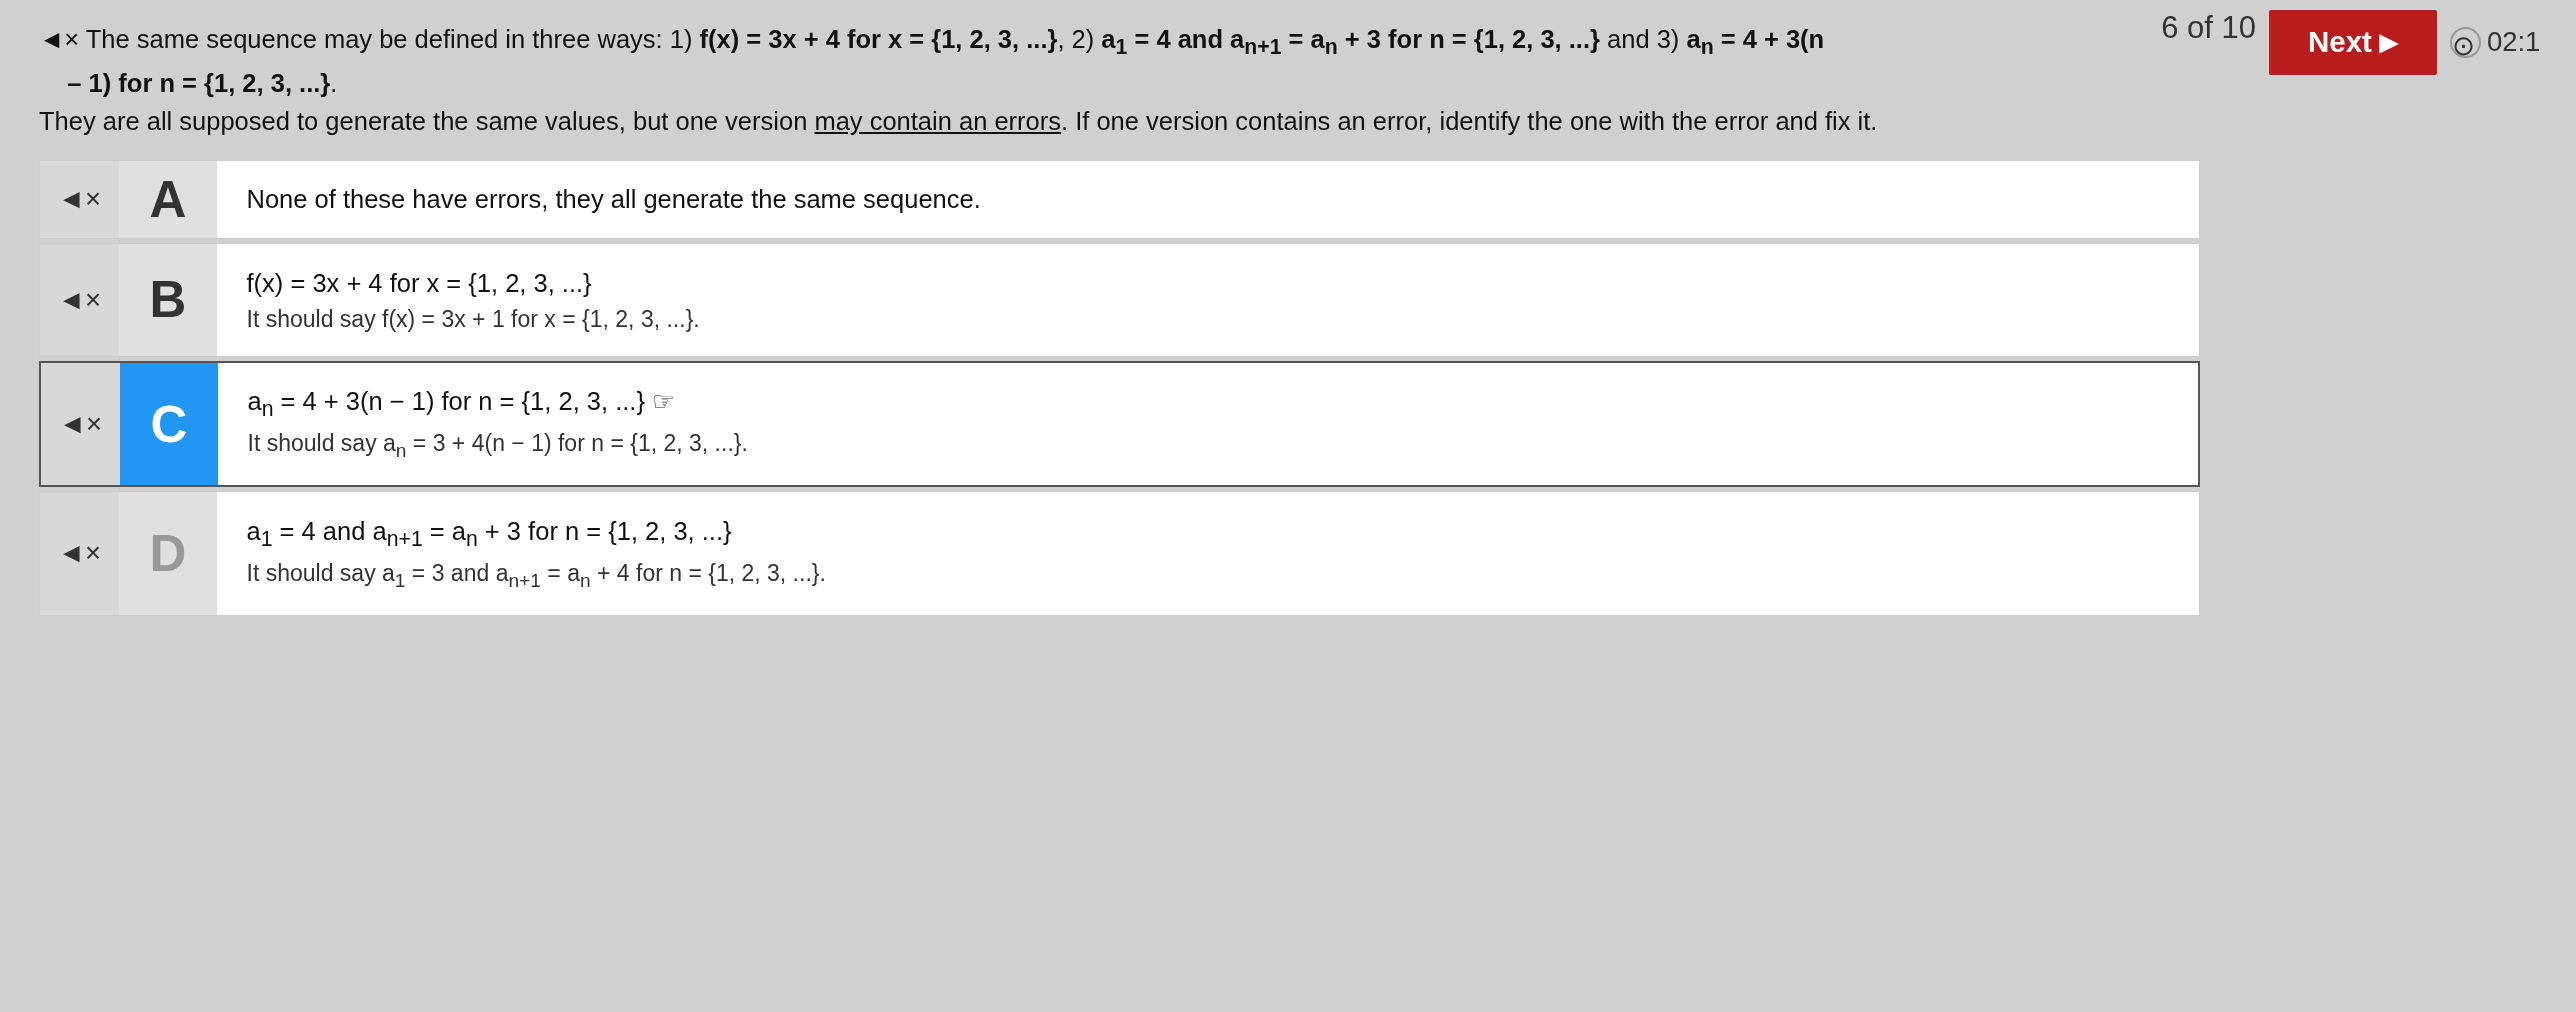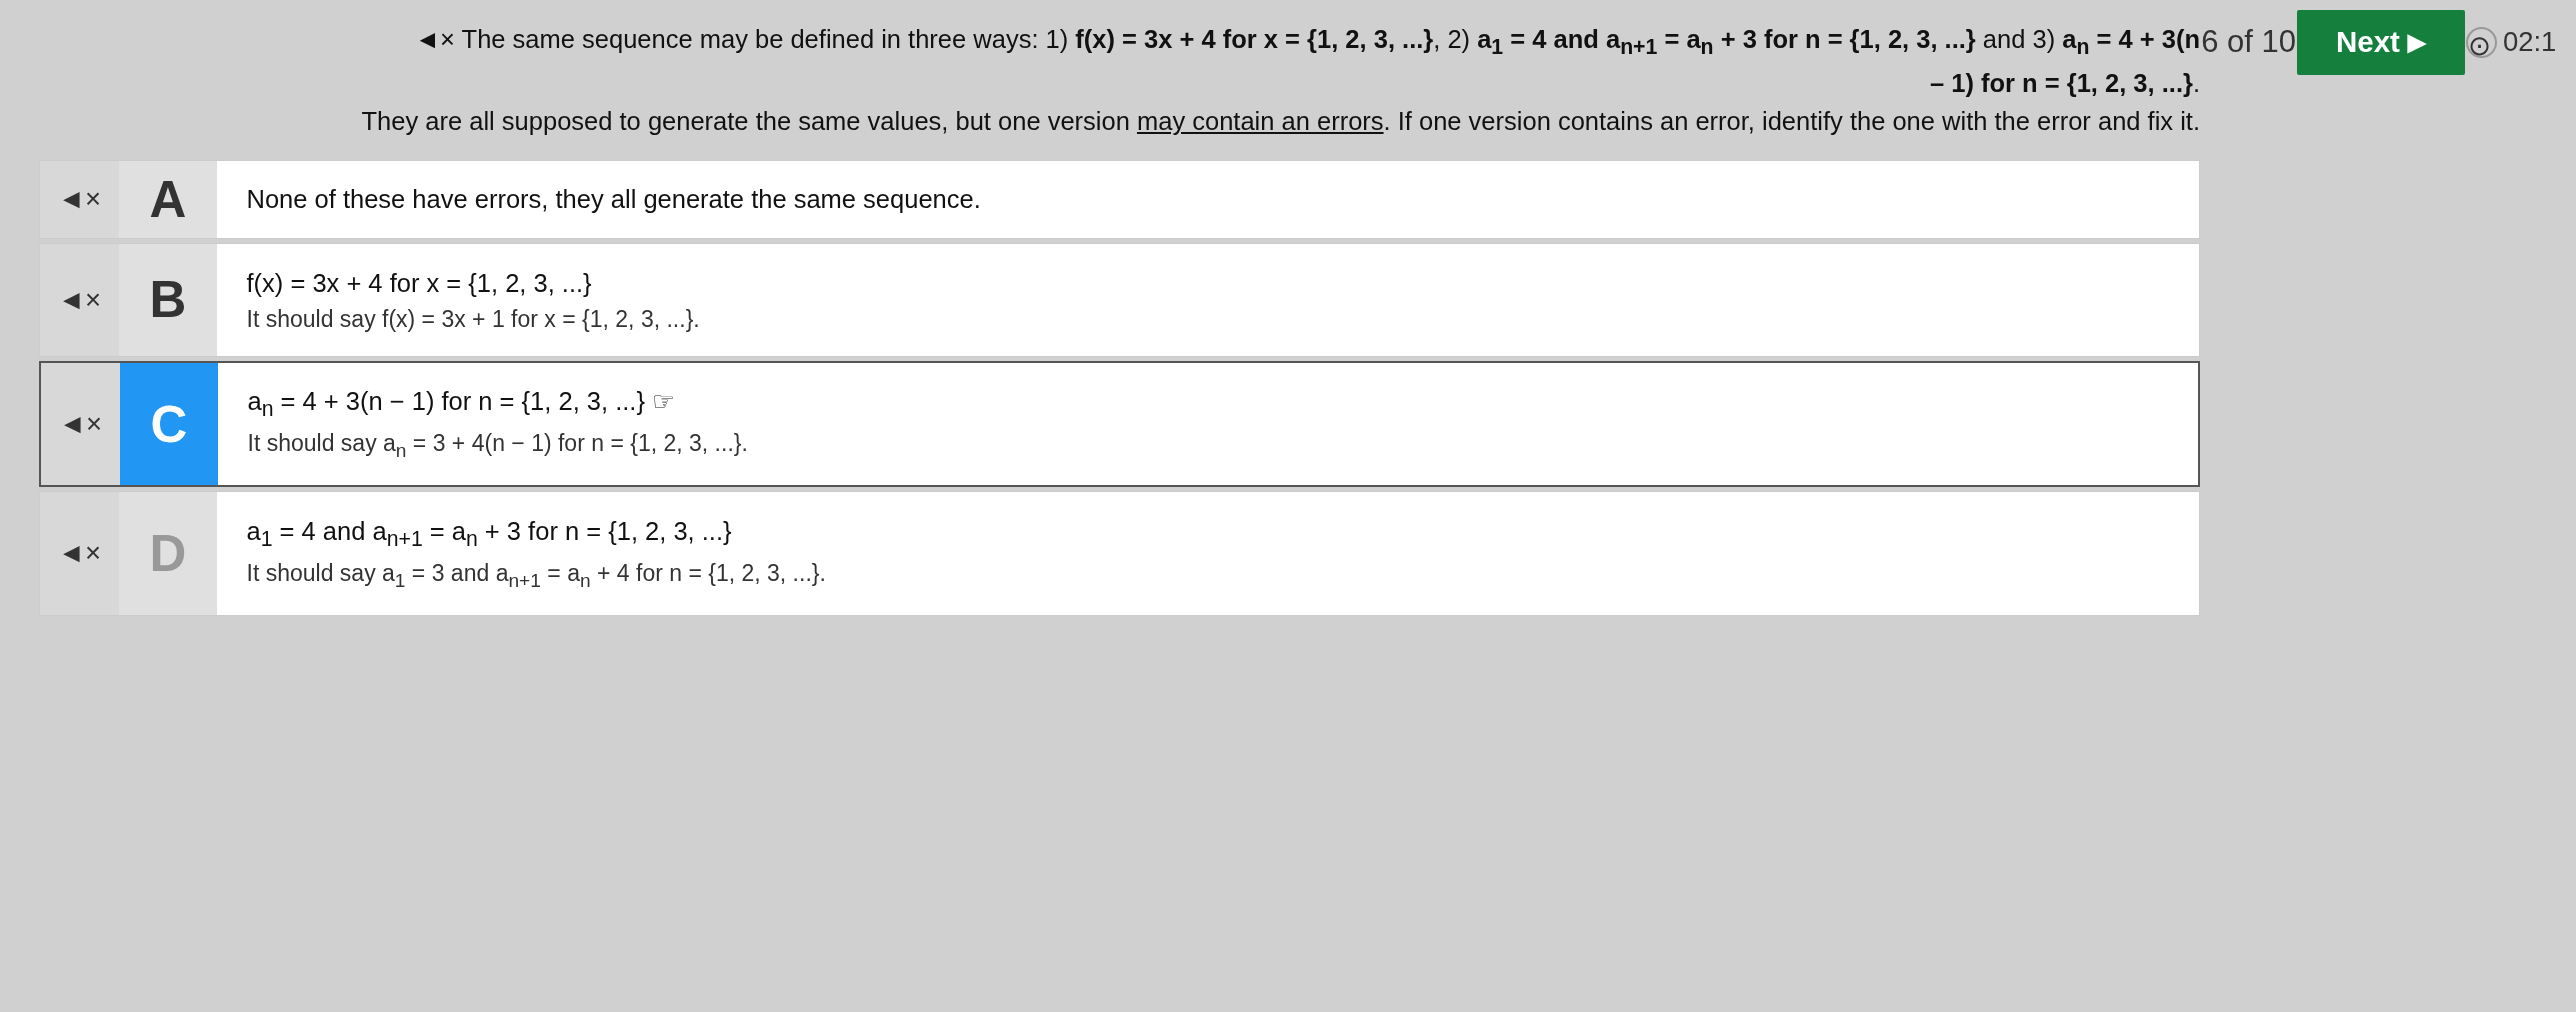--- a/index.html
+++ b/index.html
@@ -13,36 +13,35 @@
       background: #d0d0d0;
       width: 2576px;
       min-height: 1013px;
       position: relative;
       overflow: hidden;
     }
 
     .top-bar {
       position: absolute;
       top: 0;
-      right: 0;
-      display: flex;
-      align-items: center;
-      gap: 1px;
+      right: 16px;
+      display: flex;
+      gap: 13px;
       padding: 9.8px 19.6px;
       z-index: 10;
     }
 
     .page-count {
       font-size: 31px;
       font-weight: 500;
       color: #333;
     }
 
     .next-button {
-      background: #15803d;
+      background: #b91c1c;
       color: white;
       border: none;
       padding: 15.7px 39px;
       font-size: 29.5px;
       font-weight: bold;
       cursor: pointer;
       display: flex;
       align-items: center;
       gap: 7.9px;
       border-radius: 2px;
@@ -76,21 +75,20 @@
       right: 0;
       padding: 19.6px 39px 39px 39px;
     }
 
     .question-text {
       font-size: 25.5px;
       line-height: 1.5;
       color: #111;
       margin-bottom: 12px;
       max-width: 2161px;
-      text-align: right;
     }
 
     .question-text .underline {
       text-decoration: underline;
     }
 
     .answers-container {
       margin-top: 19.6px;
       display: flex;
       flex-direction: column;

